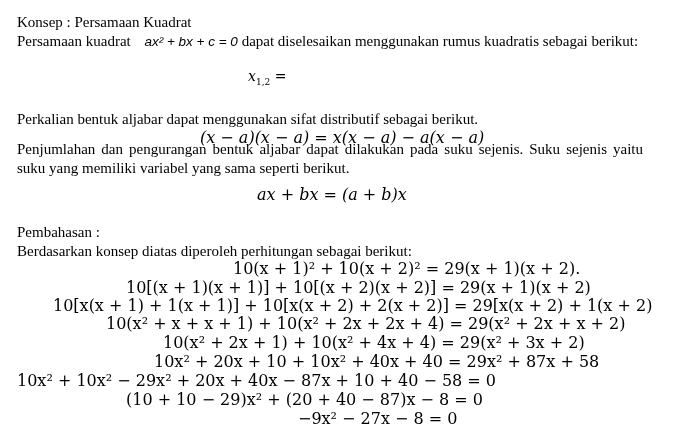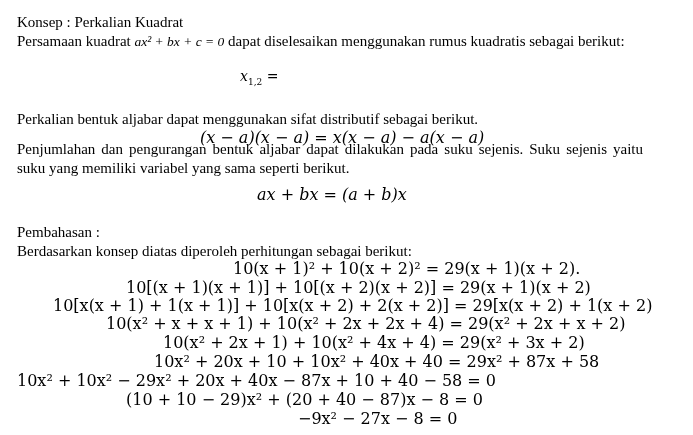--- a/index.html
+++ b/index.html
@@ -1,34 +1,34 @@
 <!DOCTYPE html>
 <html><head>
   <meta charset="utf-8">
   <style>
     html, body { margin: 0; padding: 0; background: #ffffff; }
     body { width: 693px; height: 435px; position: relative; overflow: hidden; color: #000; }
     .txt { position: absolute; left: 17px; font-family: "Liberation Serif", serif; font-size: 15px; line-height: 19px; white-space: nowrap; }
     .para { position: absolute; left: 17px; width: 626px; font-family: "Liberation Serif", serif; font-size: 15px; line-height: 19px; text-align: justify; text-align-last: left; }
-    .m { font-family: Liberation Serif, serif; font-style: italic; font-size: 13.5px; }
+    .m { font-family: Liberation Sans, sans-serif; font-style: italic; font-size: 13.5px; margin-left: 10px; }
     .eq { position: absolute; font-family: "DejaVu Serif", serif; font-size: 16px; line-height: 18px; white-space: nowrap; }
-    .frac { position: absolute; left: 240px; top: 68px; font-family: "DejaVu Serif", serif; font-size: 14px; display: flex; align-items: center; }
+    .frac { position: absolute; left: 248px; top: 68px; font-family: "DejaVu Serif", serif; font-size: 14px; display: flex; align-items: center; }
     .frac .lhs { margin-right: 8px; }
     .frac .fr { display: inline-flex; flex-direction: column; align-items: center; }
     .frac .num { padding: 0 2px 2px 2px; border-bottom: 1.2px solid #000; }
     .frac .den { padding-top: 1px; }
     .sqrt { border-top: 1px solid #000; padding-left: 1px; }
     sub, sup { font-size: 9px; }
   </style>
 </head>
 <body>
 
 <div>
 
-  <div class="txt" style="top:13px;">Konsep : Perkalian Kuadrat</div>
+  <div class="txt" style="top:13px;">Konsep : Persamaan Kuadrat</div>
 
   <div class="para" style="top:32px;"><span>Persamaan kuadrat </span><span class="m">ax² + bx + c = 0</span><span> dapat diselesaikan menggunakan rumus kuadratis sebagai berikut:</span></div>
 
   <div class="frac">
     <span class="lhs"><i>x</i><sub>1,2</sub> <span>=</span></span>
   </div>
 
   <div class="txt" style="top:110px;text-align:center;">Perkalian bentuk aljabar dapat menggunakan sifat distributif sebagai berikut.</div>
   <div class="eq" style="top:129px; left:200px;"><i>(x − a)(x − a) = x(x − a) − a(x − a)</i></div>
 

